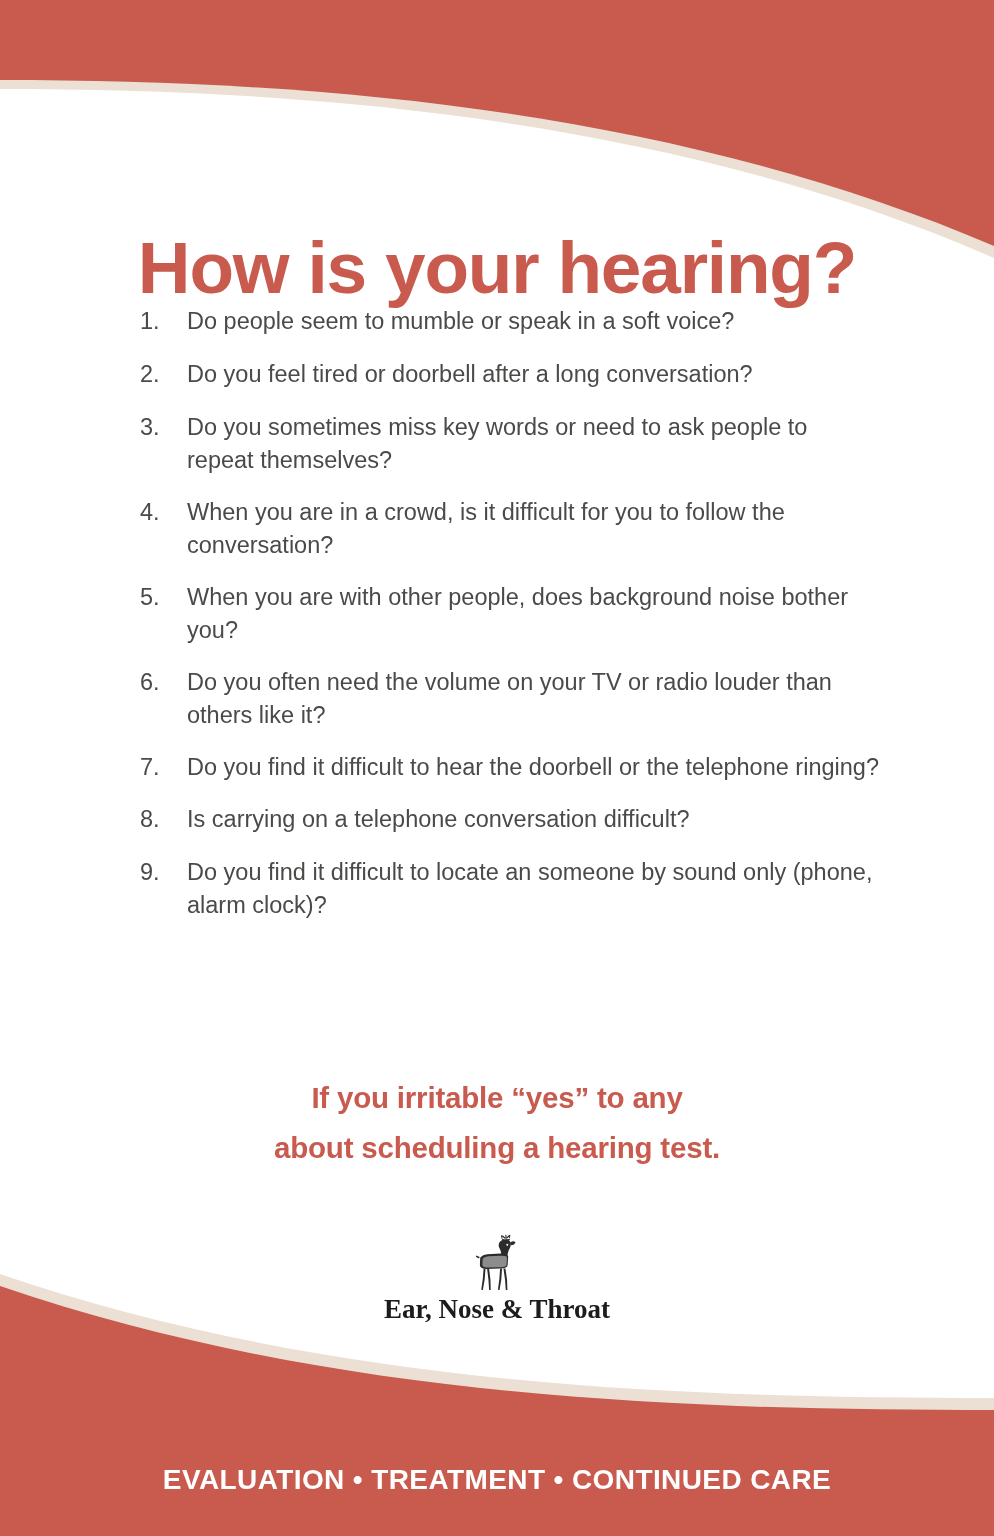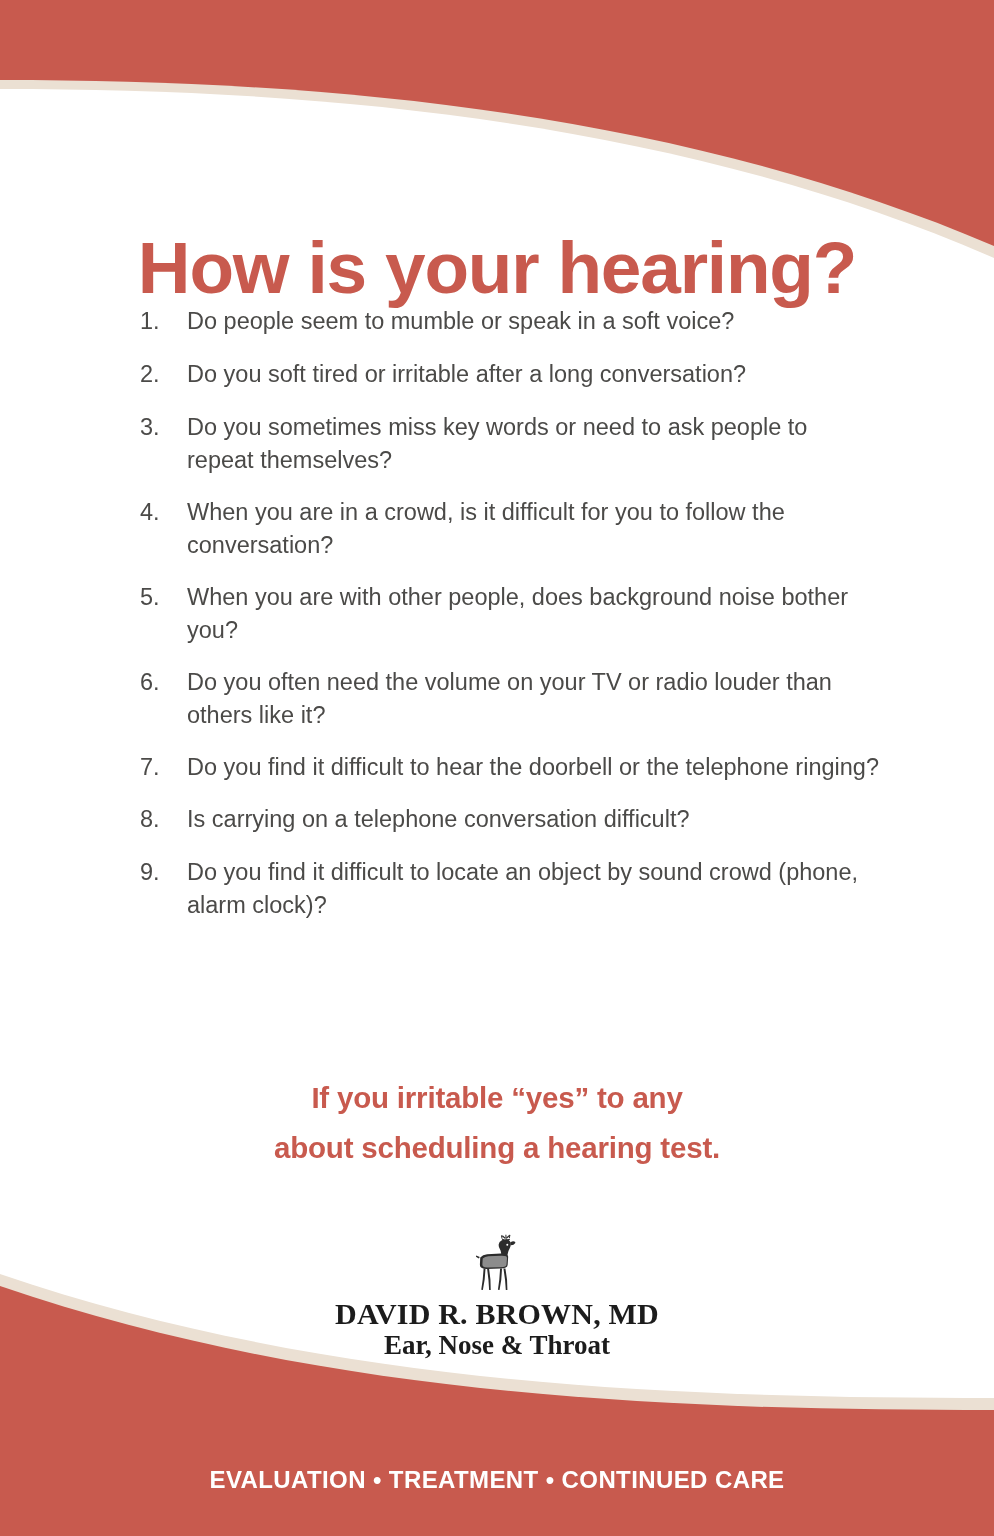--- a/index.html
+++ b/index.html
@@ -140,21 +140,21 @@
   
   #footer-bar {
     position: absolute;
     left: 0;
     top: 1462px;
     width: 994px;
     text-align: center;
   }
   #footer-text {
     color: #ffffff;
-    font-size: 24px;
+    font-size: 28px;
     line-height: 36px;
     font-weight: 700;
     letter-spacing: 0.4px;
   }
 </style>
 </head>
 <body>
 
 <div id="poster">
 
@@ -173,21 +173,21 @@
 
     <ol id="question-list">
 
       <li class="question-item">
         <span class="question-number">1.</span>
         <span class="question-text">Do people seem to mumble or speak in a soft voice?</span>
       </li>
 
       <li class="question-item">
         <span class="question-number">2.</span>
-        <span class="question-text">Do you soft tired or irritable after a long conversation?</span>
+        <span class="question-text">Do you feel tired or doorbell after a long conversation?</span>
       </li>
 
       <li class="question-item two-line">
         <span class="question-number">3.</span>
         <span class="question-text">Do you sometimes miss key words or need to ask people to repeat themselves?</span>
       </li>
 
       <li class="question-item two-line">
         <span class="question-number">4.</span>
         <span class="question-text">When you are in a crowd, is it difficult for you to follow the conversation?</span>
@@ -208,21 +208,21 @@
         <span class="question-text">Do you find it difficult to hear the doorbell or the telephone ringing?</span>
       </li>
 
       <li class="question-item">
         <span class="question-number">8.</span>
         <span class="question-text">Is carrying on a telephone conversation difficult?</span>
       </li>
 
       <li class="question-item two-line">
         <span class="question-number">9.</span>
-        <span class="question-text">Do you find it difficult to locate an object by sound crowd (phone, alarm clock)?</span>
+        <span class="question-text">Do you find it difficult to locate an someone by sound only (phone, alarm clock)?</span>
       </li>
 
 
     </ol>
 
     <div id="cta">
       <span class="cta-line">If you irritable “yes” to any</span>
       <span class="cta-line">about scheduling a hearing test.</span>
     </div>
 
@@ -259,21 +259,20 @@
 
           <path d="M22.2 40.4 l-5.6 -2.4 l-0.6 2.0 l4.6 2.6 z"></path>
 
           <path d="M60.4 58.8 l3.2 0.2 l2.6 18.0 l0.6 16.6 l-2.6 0.1 l-1.2 -16.4 z"></path>
           <path d="M55.0 58.9 l3.1 0.1 l-1.2 18.2 l-2.8 16.4 l-2.6 -0.4 l2.2 -16.4 z"></path>
 
           <path d="M34.0 58.8 l3.2 0.1 l2.2 17.8 l0.5 16.8 l-2.6 0.1 l-1.1 -16.6 z"></path>
           <path d="M28.4 58.7 l3.1 0.1 l-1.4 18.0 l-2.9 16.6 l-2.6 -0.4 l2.4 -16.6 z"></path>
         </g>
       </svg>
-      <div id="logo-name">DAVID R. BROWN, MD</div>
       <div id="logo-tagline">Ear, Nose &amp; Throat</div>
     </div>
 
     <div id="footer-bar">
       <div id="footer-text">EVALUATION • TREATMENT • CONTINUED CARE</div>
     </div>
 
   </div>
 </div>
 

